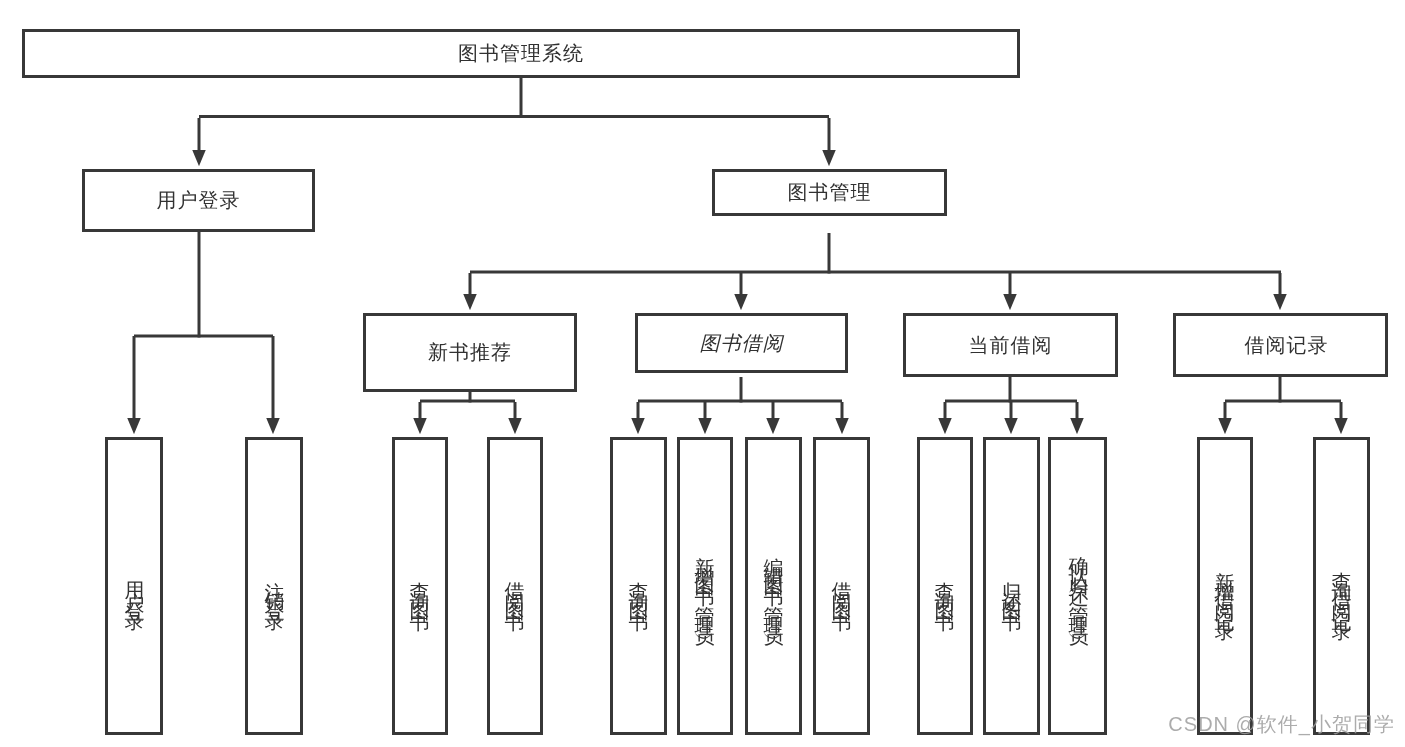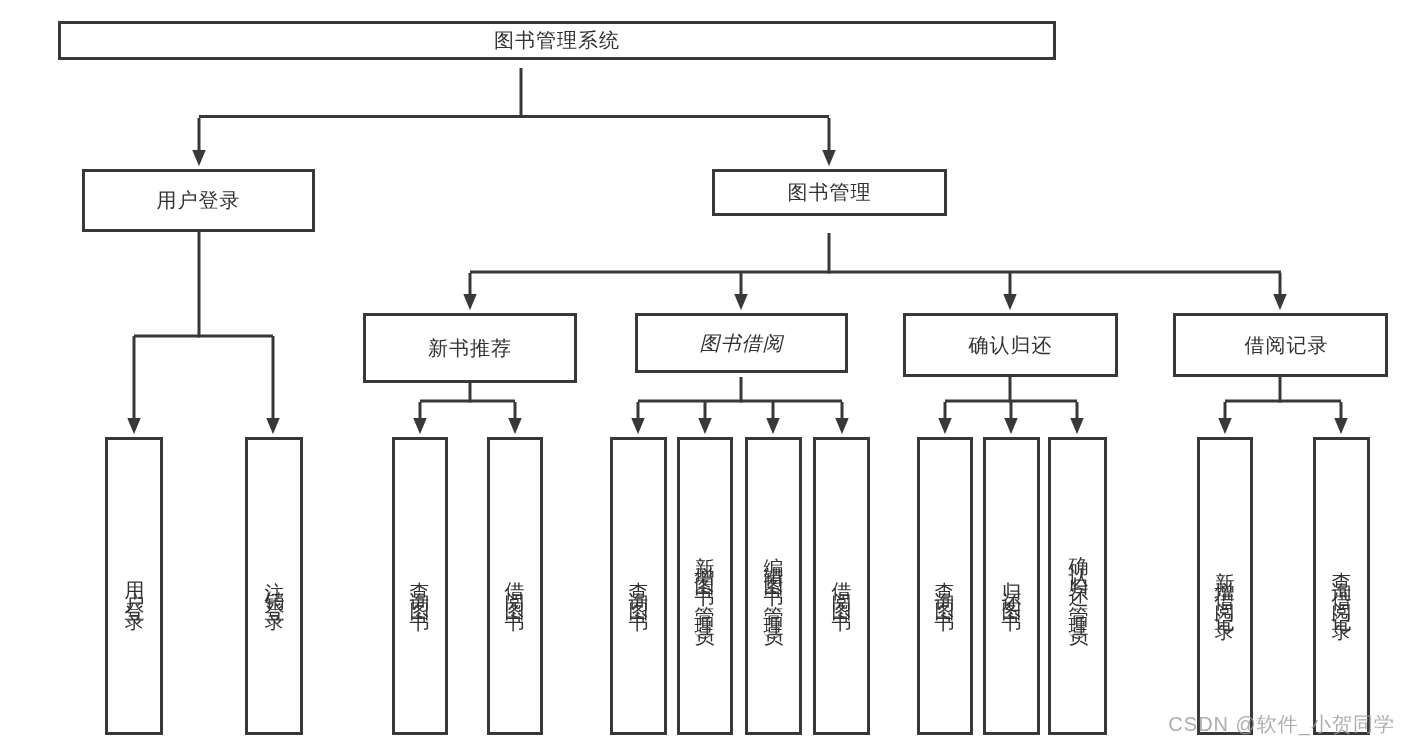--- a/index.html
+++ b/index.html
@@ -93,28 +93,28 @@
     <path class="ln" d="M705,402 V419" marker-end="url(#arrow)"></path>
     <path class="ln" d="M773,402 V419" marker-end="url(#arrow)"></path>
     <path class="ln" d="M842,402 V419" marker-end="url(#arrow)"></path>
     <path class="ln" d="M945,402 V419" marker-end="url(#arrow)"></path>
     <path class="ln" d="M1011,402 V419" marker-end="url(#arrow)"></path>
     <path class="ln" d="M1077,402 V419" marker-end="url(#arrow)"></path>
     <path class="ln" d="M1225,402 V419" marker-end="url(#arrow)"></path>
     <path class="ln" d="M1341,402 V419" marker-end="url(#arrow)"></path>
   </svg>
 
-  <div class="box" style="left:22px;top:21px;width:998px;height:39px;margin-left:36px;">图书管理系统</div>
+  <div class="box" style="left:22px;top:29px;width:998px;height:49px;">图书管理系统</div>
 
   <div class="box" style="left:82px;top:169px;width:233px;height:63px;">用户登录</div>
   <div class="box" style="left:712px;top:169px;width:235px;height:47px;">图书管理</div>
 
-  <div class="box" style="left:363px;top:313px;width:214px;height:70px;">新书推荐</div>
+  <div class="box" style="left:363px;top:313px;width:214px;height:79px;">新书推荐</div>
   <div class="box" style="left:635px;top:313px;width:213px;height:60px;font-style:italic;">图书借阅</div>
-  <div class="box" style="left:903px;top:313px;width:215px;height:64px;">确认归还</div>
+  <div class="box" style="left:903px;top:313px;width:215px;height:64px;">当前借阅</div>
   <div class="box" style="left:1173px;top:313px;width:215px;height:64px;padding-left:12px;">借阅记录</div>
 
   <div class="leaf" style="left:105px;top:437px;width:58px;height:298px;">用户登录</div>
   <div class="leaf" style="left:245px;top:437px;width:58px;height:298px;">注销登录</div>
 
   <div class="leaf" style="left:392px;top:437px;width:56px;height:298px;">查询图书</div>
   <div class="leaf" style="left:487px;top:437px;width:56px;height:298px;">借阅图书</div>
 
   <div class="leaf" style="left:610px;top:437px;width:57px;height:298px;">查询图书</div>
   <div class="leaf" style="left:677px;top:437px;width:56px;height:298px;">新增图书（管理员）</div>

